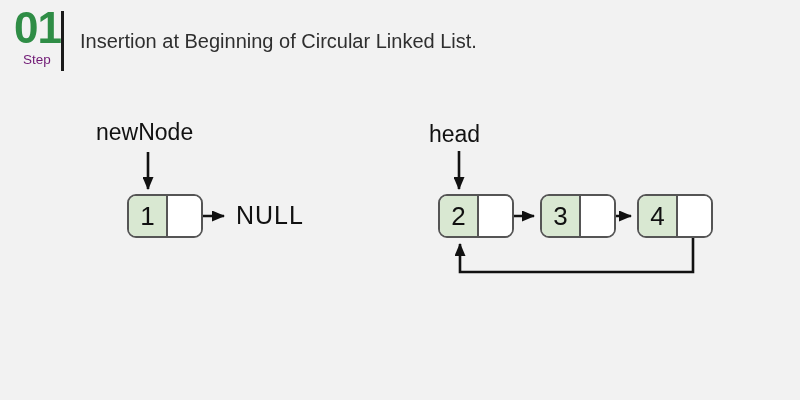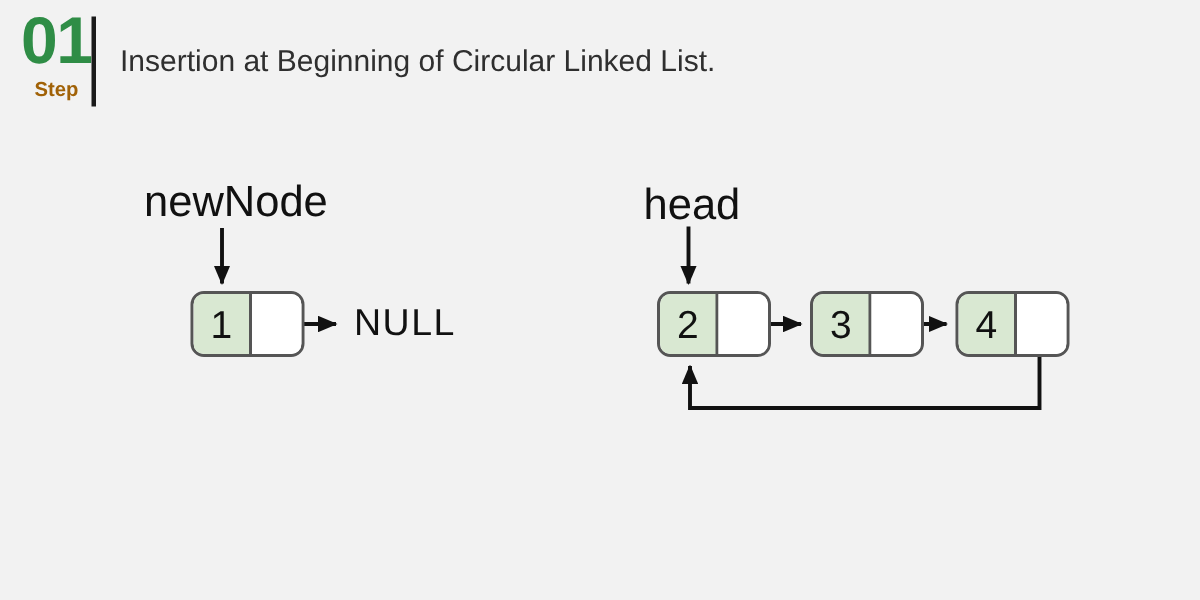--- a/index.html
+++ b/index.html
@@ -22,40 +22,40 @@
     left: 14px; top: 6px;
     font-size: 44px;
     font-weight: 800;
     letter-spacing: -1px;
     color: #2f8d46;
     line-height: 1.0;
   }
   .step-label {
     left: 23px; top: 52px;
     font-size: 13.5px;
-    font-weight: 700;
-    color: #a16207;
+    font-weight: 400;
+    color: #701a75;
   }
   .header-divider {
     left: 61px; top: 11px;
     width: 3px; height: 60px;
     background: #1a1a1a;
   }
   .page-title {
     left: 80px; top: 26px;
     font-size: 20px;
     font-weight: 500;
     color: #2f2f2f;
     line-height: 30px;
     white-space: nowrap;
   }
 
   
   .pointer-label {
-    font-size: 29px;
+    font-size: 23px;
     font-weight: 500;
     color: #111111;
     white-space: nowrap;
   }
   .null-label {
     left: 236px; top: 201px;
     font-size: 25px;
     font-weight: 500;
     color: #111111;
     letter-spacing: 1px;

